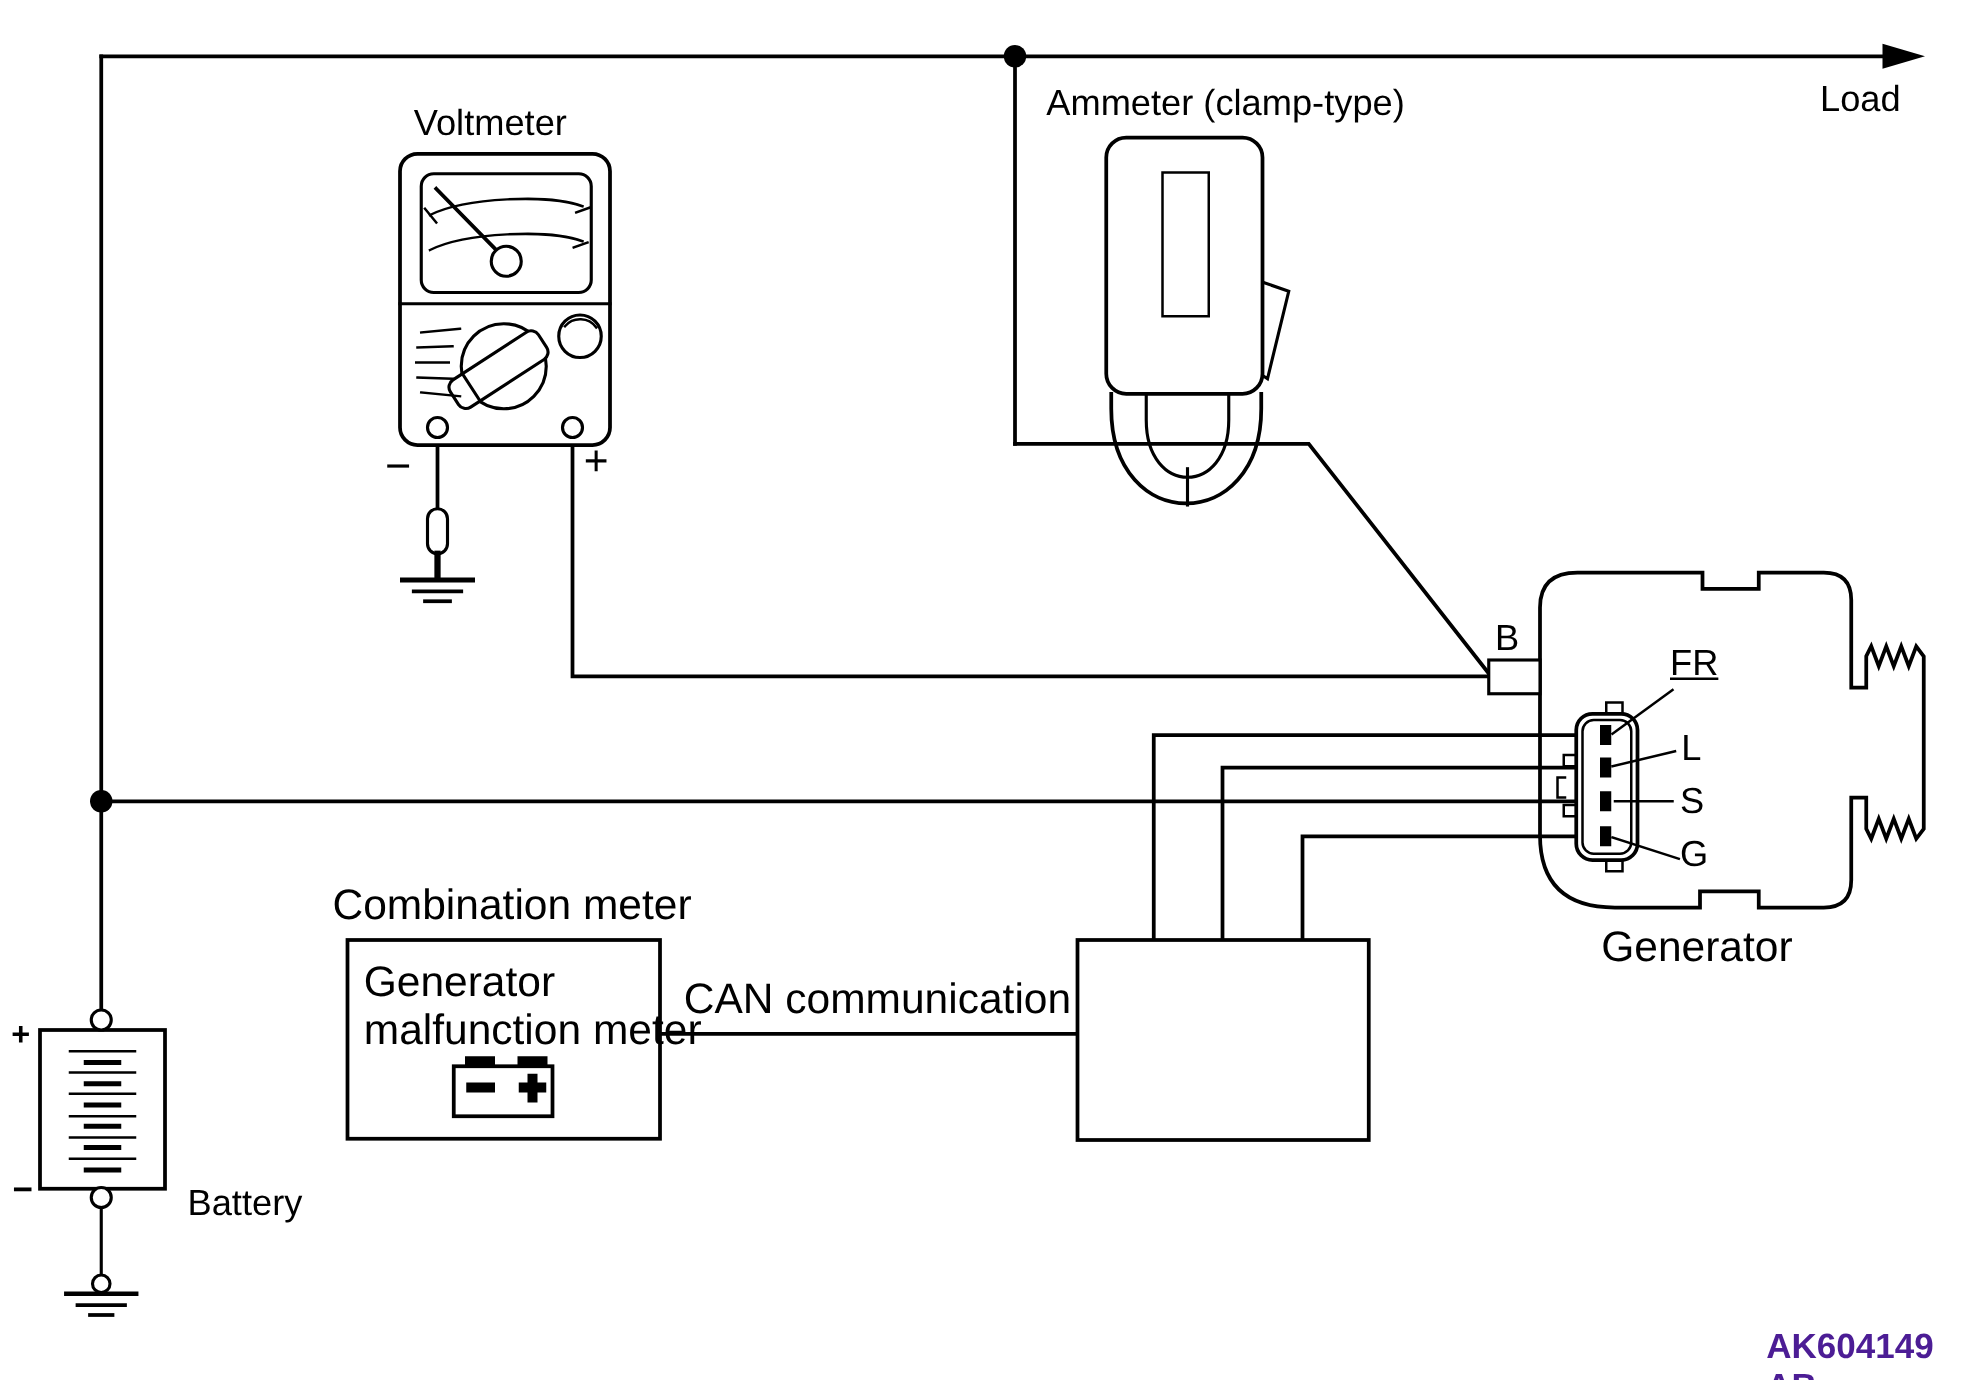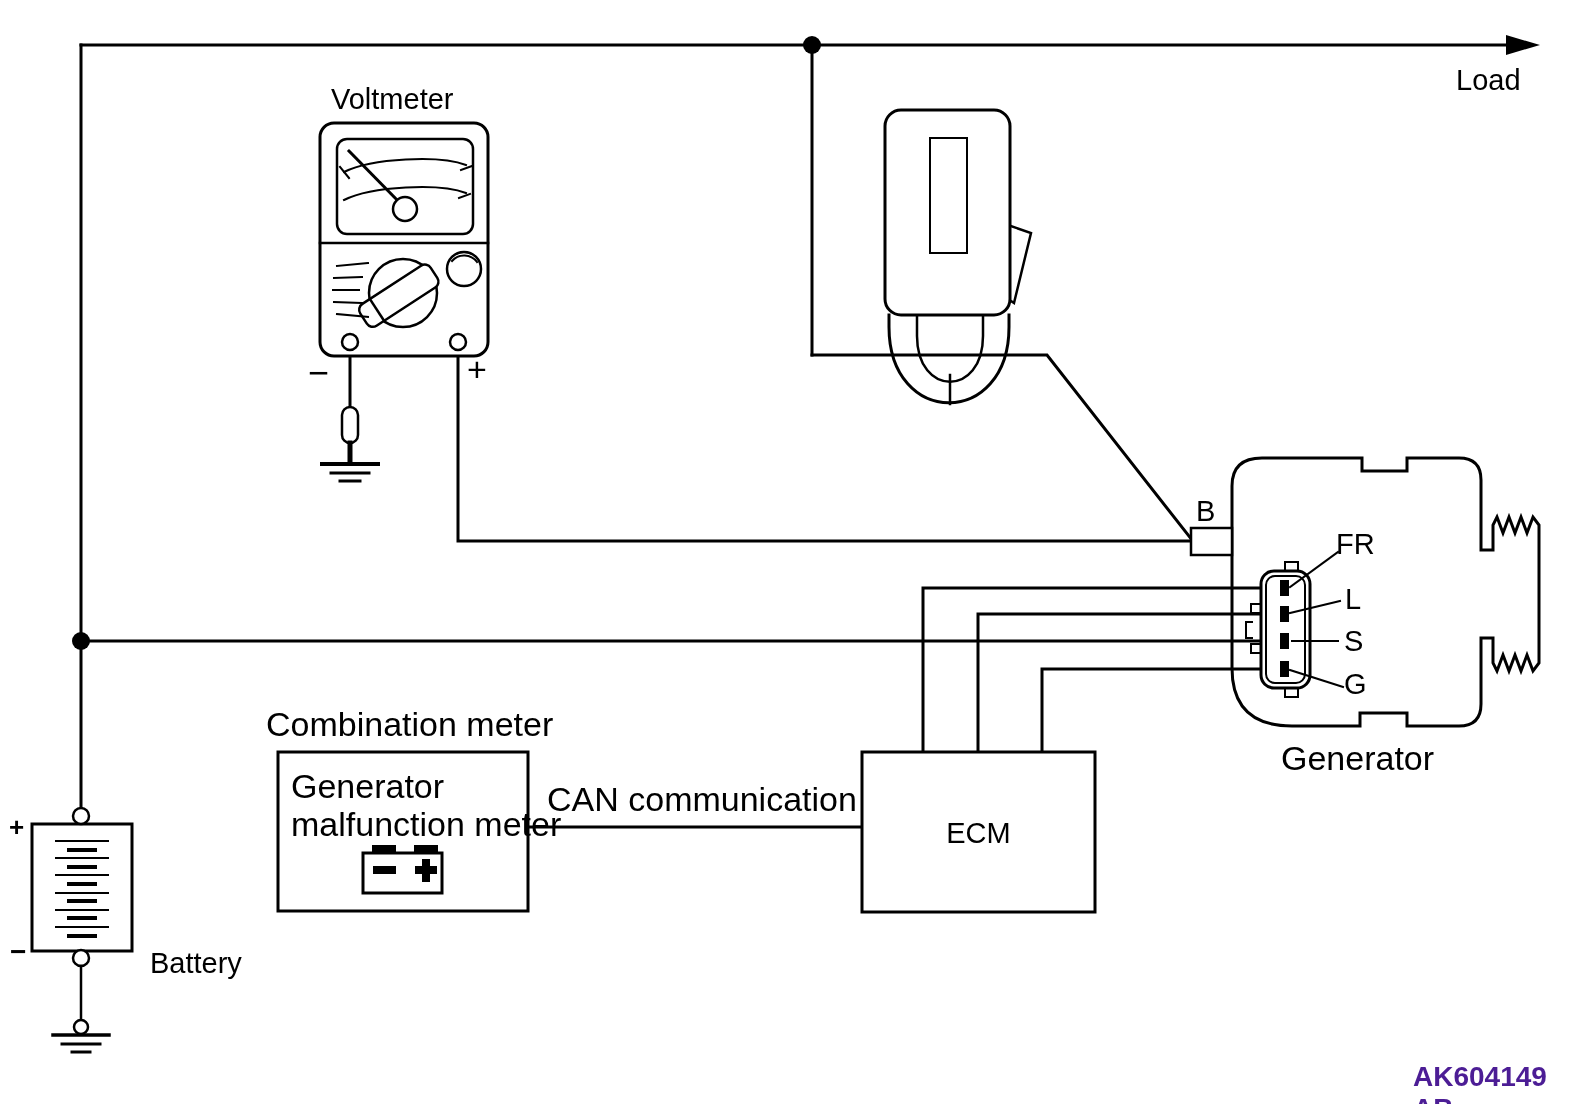--- a/index.html
+++ b/index.html
@@ -125,37 +125,37 @@
   <circle fill="#ffffff" stroke-width="2.5" cx="81" cy="1027" r="7"></circle>
   <path stroke-width="3.5" d="M53,1035 L109,1035"></path>
   <path stroke-width="3" d="M62,1044 L100,1044"></path>
   <path stroke-width="3" d="M72,1052 L90,1052"></path>
 </svg>
 
 <div class="lbl" style="left:331px;top:84px;">Voltmeter</div>
 <div class="sign" style="left:308px;top:352px;font-size:36px;font-weight:normal;">−</div>
 <div class="sign" style="left:467px;top:350px;font-size:34px;font-weight:normal;">+</div>
 
+<div class="lbl" style="left:837px;top:68px;">Ammeter (clamp-type)</div>
 <div class="lbl" style="left:1456px;top:65px;">Load</div>
 
 <div class="lbl" style="left:1196px;top:496px;">B</div>
-<div class="lbl" style="left:1336px;top:529px;">FR</div>
+<div class="lbl" style="left:1336px;top:516px;text-decoration:underline;">FR</div>
 <div class="lbl" style="left:1345px;top:584px;">L</div>
 <div class="lbl" style="left:1344px;top:626px;">S</div>
 <div class="lbl" style="left:1344px;top:669px;">G</div>
 <div class="lbl small" style="left:1281px;top:741px;">Generator</div>
 
 <div class="lbl small" style="left:266px;top:707px;">Combination meter</div>
 <div class="lbl small two-line" style="left:291px;top:767px;">
   <div>Generator</div>
   <div>malfunction meter</div>
 </div>
 
 <div class="lbl small" style="left:547px;top:782px;">CAN communication</div>
-<div class="lbl center" style="left:862px;top:818px;width:233px;">ECM</div>
 
 <div class="sign" style="left:9px;top:812px;font-size:26px;">+</div>
 <div class="sign" style="left:10px;top:936px;font-size:28px;">−</div>
 <div class="lbl" style="left:150px;top:948px;">Battery</div>
 
 <div class="code" style="left:1413px;top:1061px;">AK604149 AB</div>
 
 </div>
 
 </body></html>

